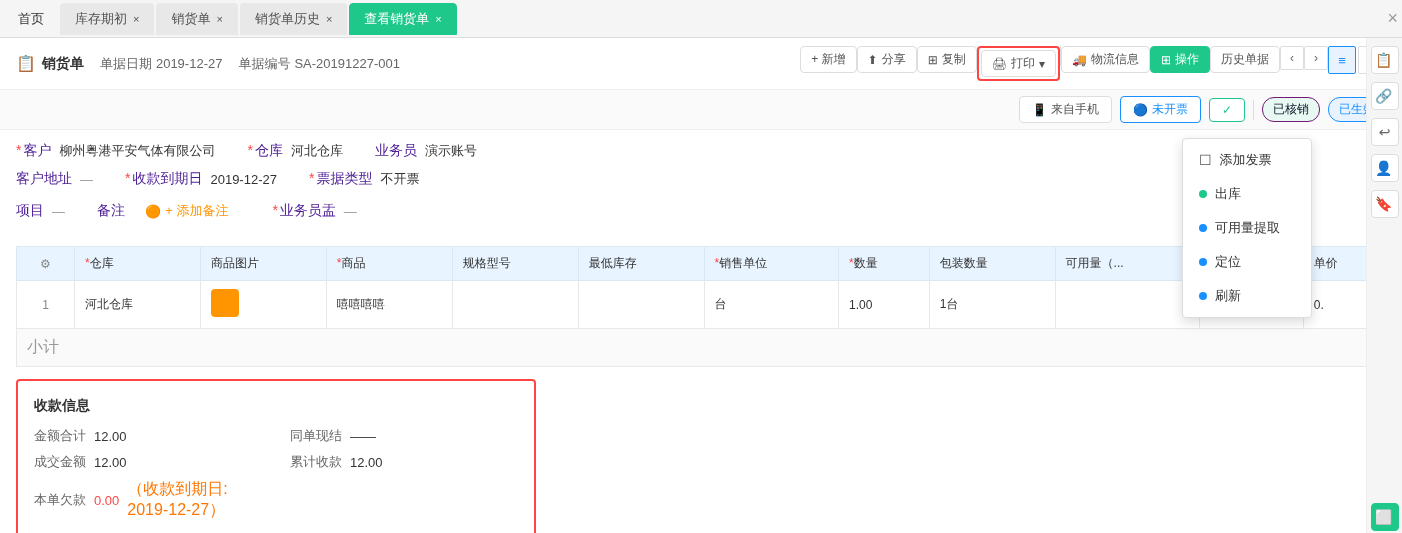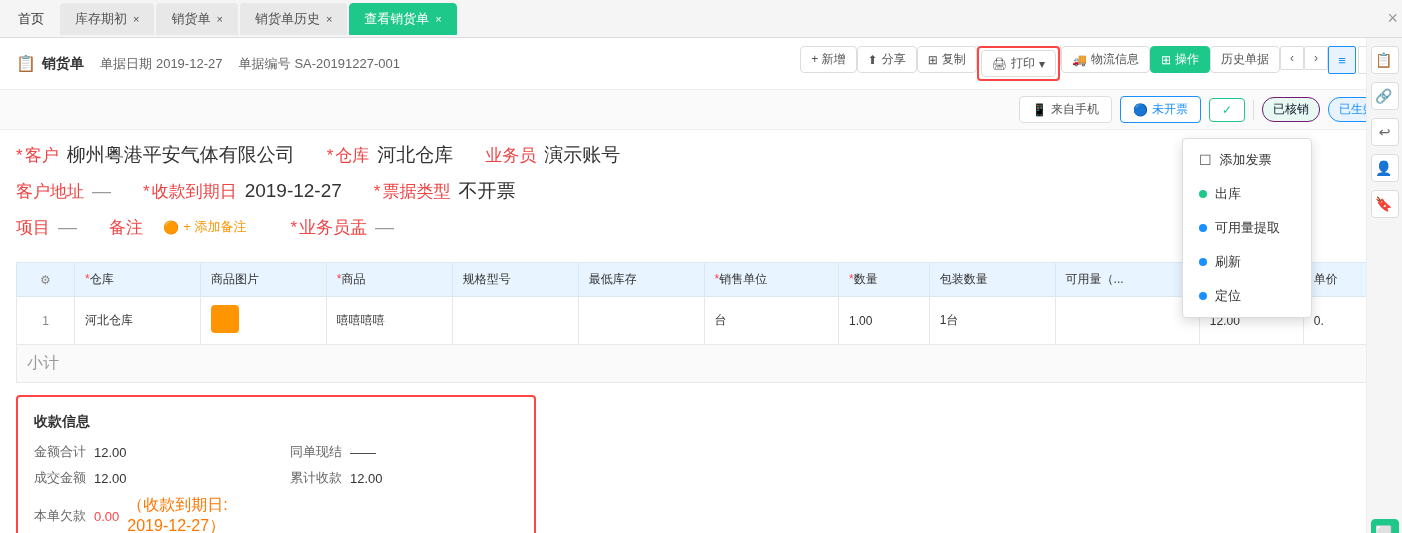--- a/index.html
+++ b/index.html
@@ -66,23 +66,23 @@
       border: 1px solid #ddd; border-radius: 4px; background: #fff;
       cursor: pointer; font-size: 12px; color: #555;
     }
     .sub-btn.outlined-blue { border-color: #1890ff; color: #1890ff; }
     .sub-btn.outlined-green { border-color: #1ec78a; color: #1ec78a; }
 
     
     .form-area { padding: 12px 16px; background: #fff; }
     .form-row { display: flex; align-items: center; margin-bottom: 10px; gap: 32px; }
     .form-field { display: flex; align-items: center; gap: 8px; }
-    .form-label { color: #ef4444; font-size: 17px; white-space: nowrap; }
+    .form-label { color: #4c1d95; font-size: 14px; white-space: nowrap; }
     .form-label.required::before { content: '*'; color: #ff4444; margin-right: 2px; }
-    .form-value { font-size: 19px; color: #333; }
+    .form-value { font-size: 13px; color: #333; }
     .form-value.placeholder { color: #999; }
 
     
     .table-wrapper { padding: 0 16px; background: #fff; }
     table { width: 100%; border-collapse: collapse; font-size: 12px; }
     thead tr { background: #e8f4ff; }
     thead th {
       padding: 8px 10px; text-align: left; font-weight: 500; color: #333;
       border: 1px solid #d9e8f5; white-space: nowrap;
     }
@@ -384,25 +384,25 @@
     <div class="dropdown-item">
       <span class="dropdown-dot dot-teal"></span>
       <span>出库</span>
     </div>
     <div class="dropdown-item">
       <span class="dropdown-dot dot-blue"></span>
       <span>可用量提取</span>
     </div>
     <div class="dropdown-item">
       <span class="dropdown-dot dot-blue"></span>
-      <span>刷新</span>
+      <span>定位</span>
     </div>
     <div class="dropdown-item">
       <span class="dropdown-dot dot-blue"></span>
-      <span>定位</span>
+      <span>刷新</span>
     </div>
   </div>
 
   <div class="right-panel">
     <div class="side-btn">📋</div>
     <div class="side-btn">🔗</div>
     <div class="side-btn">↩</div>
     <div class="side-btn">👤</div>
     <div class="side-btn">🔖</div>
     <div class="side-btn active" style="margin-top:auto;">⬜</div>

